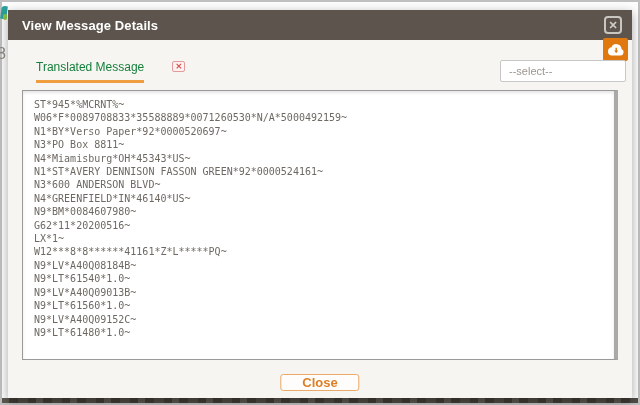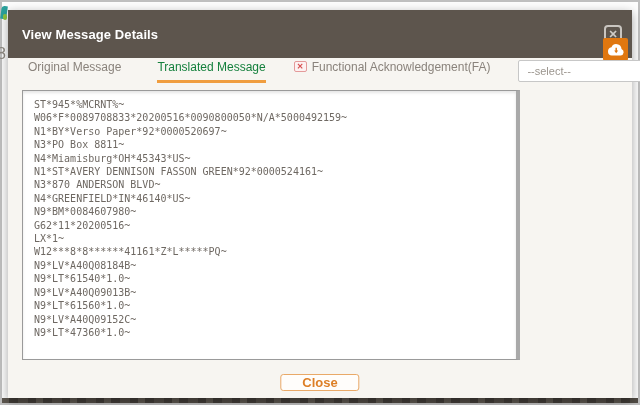--- a/index.html
+++ b/index.html
@@ -14,21 +14,21 @@
     background:#2ba29d; border-radius:3px 0 3px 0; transform:rotate(8deg); }
   .bg-logo-fragment2 { position:absolute; left:3px; top:14px; width:4px; height:6px;
     background:#8fc641; border-radius:2px; }
   .bg-left-num { position:absolute; left:-3px; top:45px; font-size:16px; color:#8d8880; }
   .bg-bottom-strip { position:absolute; left:2px; right:2px; bottom:2px; height:5px;
     background:repeating-linear-gradient(90deg,#5d574f 0 7px,#413c37 7px 16px,#524c45 16px 26px,#413c37 26px 34px); }
 
   
   .modal { position:absolute; left:8px; top:10px; width:624px; height:388px;
     background:#f7f5f1; box-shadow:0 3px 10px rgba(0,0,0,0.35); }
-  .modal-header { height:48px; background:#5d554d; display:flex; align-items:center;
+  .modal-header { height:30px; background:#5d554d; display:flex; align-items:center;
     padding:0 10px 0 14px; }
   .modal-title { color:#ffffff; font-weight:bold; font-size:13px; letter-spacing:0.1px; }
   .header-close { margin-left:auto; width:18px; height:18px; border:2px solid #c9c5c0;
     border-radius:4px; color:#cfccc7; font-size:11px; font-weight:bold; display:flex;
     align-items:center; justify-content:center; cursor:pointer; line-height:1; }
 
   .download-btn { position:absolute; top:28px; right:4px; width:25px; height:23px;
     background:#e0770f; border-radius:2px; display:flex; align-items:center;
     justify-content:center; cursor:pointer; }
 
@@ -41,21 +41,21 @@
   .fa-icon { display:inline-flex; width:13px; height:11px; border:1px solid #e49a9a;
     border-radius:2px; background:#fdf1f1; color:#d6504f; font-size:8px; font-weight:bold;
     align-items:center; justify-content:center; line-height:1; }
 
   .compare { margin-left:auto; display:flex; align-items:center; gap:8px; padding-right:2px; }
   .compare-label { font-size:12px; font-weight:bold; color:#4e4740; white-space:nowrap; }
   .select-box { width:126px; height:22px; background:#ffffff; border:1px solid #c7c7c7;
     border-radius:2px; display:flex; align-items:center; padding:0 8px; font-size:11px;
     color:#9b958e; cursor:pointer; }
 
-  .message-box { position:absolute; left:14px; top:80px; width:498px; height:270px;
+  .message-box { position:absolute; left:14px; top:80px; width:596px; height:270px;
     background:#ffffff; border:1px solid #9a9a9a; border-right:4px solid #a9a9a9;
     box-shadow:inset 0 2px 3px rgba(0,0,0,0.10); overflow:hidden;
     padding:7px 11px; cursor:text; }
   .message-line { font-family:"DejaVu Sans Mono", monospace; font-size:10px;
     line-height:13.4px; color:#6e6862; white-space:pre; }
 
   .close-btn { position:absolute; left:50%; transform:translateX(-50%); top:364px;
     padding:0 21px; background:#fffdfb; border:1px solid #e9a968; border-radius:3px;
     color:#dd7f27; font-size:13px; font-weight:bold; cursor:pointer;
     font-family:"Liberation Sans", sans-serif; }
@@ -81,51 +81,49 @@
       <span style="display:flex;">
         <svg width="19" height="14" viewBox="0 0 24 17">
           <path d="M19.6 7.2A6.6 6.6 0 0 0 6.9 5.1 5.3 5.3 0 0 0 7.4 15.6h11.2a4.4 4.4 0 0 0 1-8.4z" fill="#ffffff"></path>
           <path d="M12.9 5.8v4" stroke="#e0770f" stroke-width="1.8" fill="none"></path>
           <path d="M10.4 9.2h5l-2.5 3.4z" fill="#e0770f"></path>
         </svg>
       </span>
     </div>
 
     <div class="tabs-row">
-      <div class="tab">Original Message</div>
       <div class="tab active">Translated Message</div>
       <div class="tab tab-fa">
         <span class="fa-icon">✕</span>
-        <span>Functional Acknowledgement(FA)</span>
       </div>
       <div class="compare">
         <div class="select-box">
           <span>--select--</span>
 
         </div>
       </div>
     </div>
 
     <div class="message-box">
         <div class="message-line">ST*945*%MCRNT%~</div>
-        <div class="message-line">W06*F*0089708833*20200516*0090800050*N/A*5000492159~</div>
+        <div class="message-line">W06*F*0089708833*35588889*0071260530*N/A*5000492159~</div>
         <div class="message-line">N1*BY*Verso Paper*92*0000520697~</div>
         <div class="message-line">N3*PO Box 8811~</div>
         <div class="message-line">N4*Miamisburg*OH*45343*US~</div>
         <div class="message-line">N1*ST*AVERY DENNISON FASSON GREEN*92*0000524161~</div>
-        <div class="message-line">N3*870 ANDERSON BLVD~</div>
+        <div class="message-line">N3*600 ANDERSON BLVD~</div>
         <div class="message-line">N4*GREENFIELD*IN*46140*US~</div>
         <div class="message-line">N9*BM*0084607980~</div>
         <div class="message-line">G62*11*20200516~</div>
         <div class="message-line">LX*1~</div>
         <div class="message-line">W12***8*8******41161*Z*L*****PQ~</div>
         <div class="message-line">N9*LV*A40Q08184B~</div>
         <div class="message-line">N9*LT*61540*1.0~</div>
         <div class="message-line">N9*LV*A40Q09013B~</div>
         <div class="message-line">N9*LT*61560*1.0~</div>
         <div class="message-line">N9*LV*A40Q09152C~</div>
-        <div class="message-line">N9*LT*47360*1.0~</div>
+        <div class="message-line">N9*LT*61480*1.0~</div>
       </div>
 
     <button class="close-btn">Close</button>
 
   </div>
 </div>
 
 </body></html>

